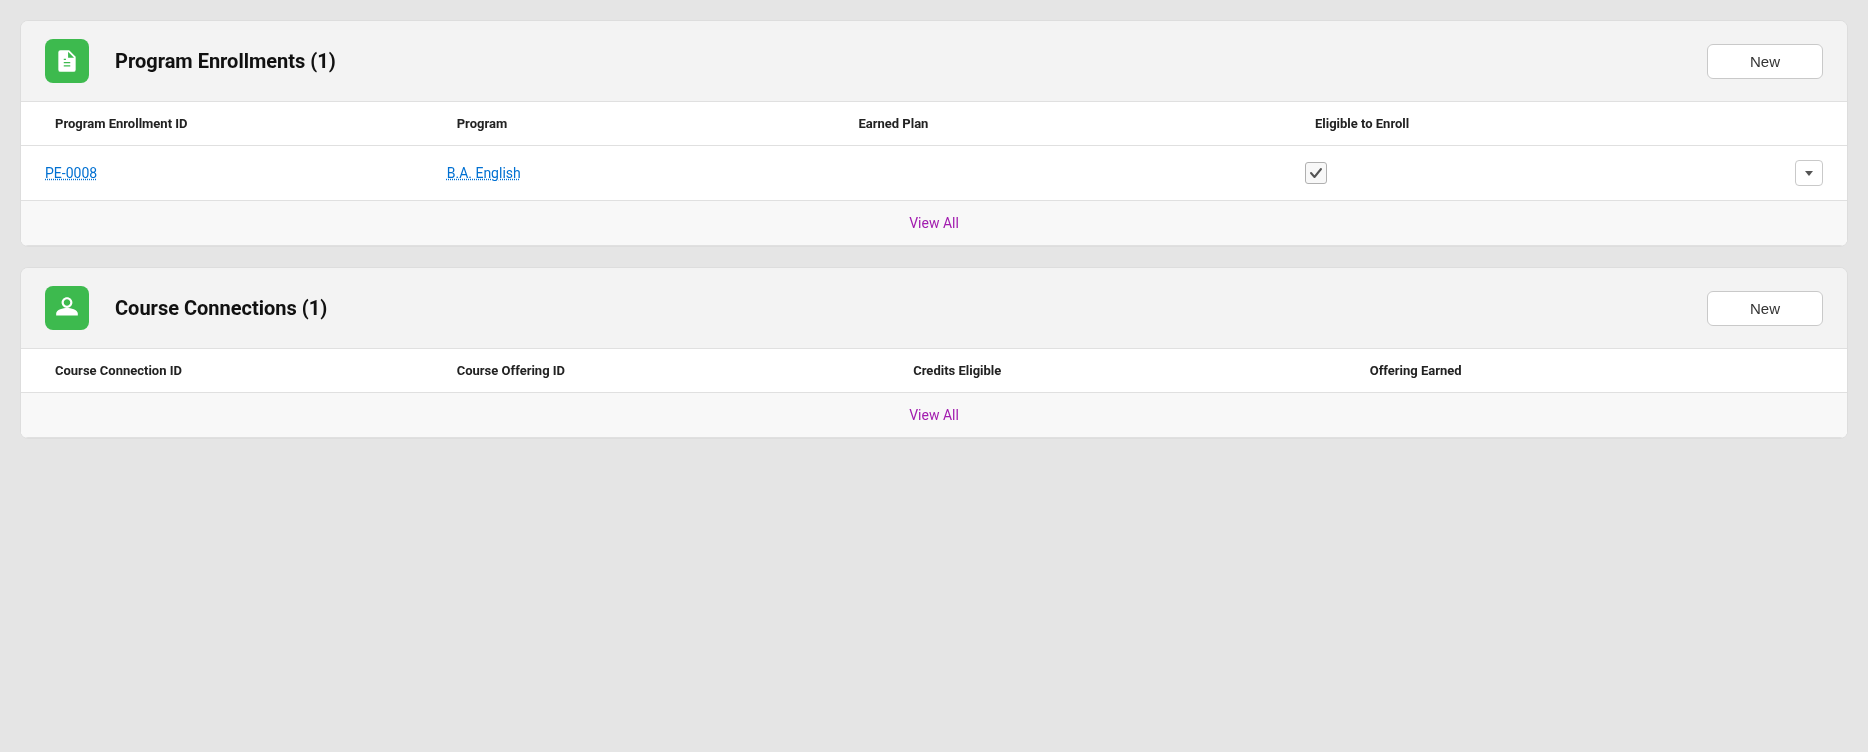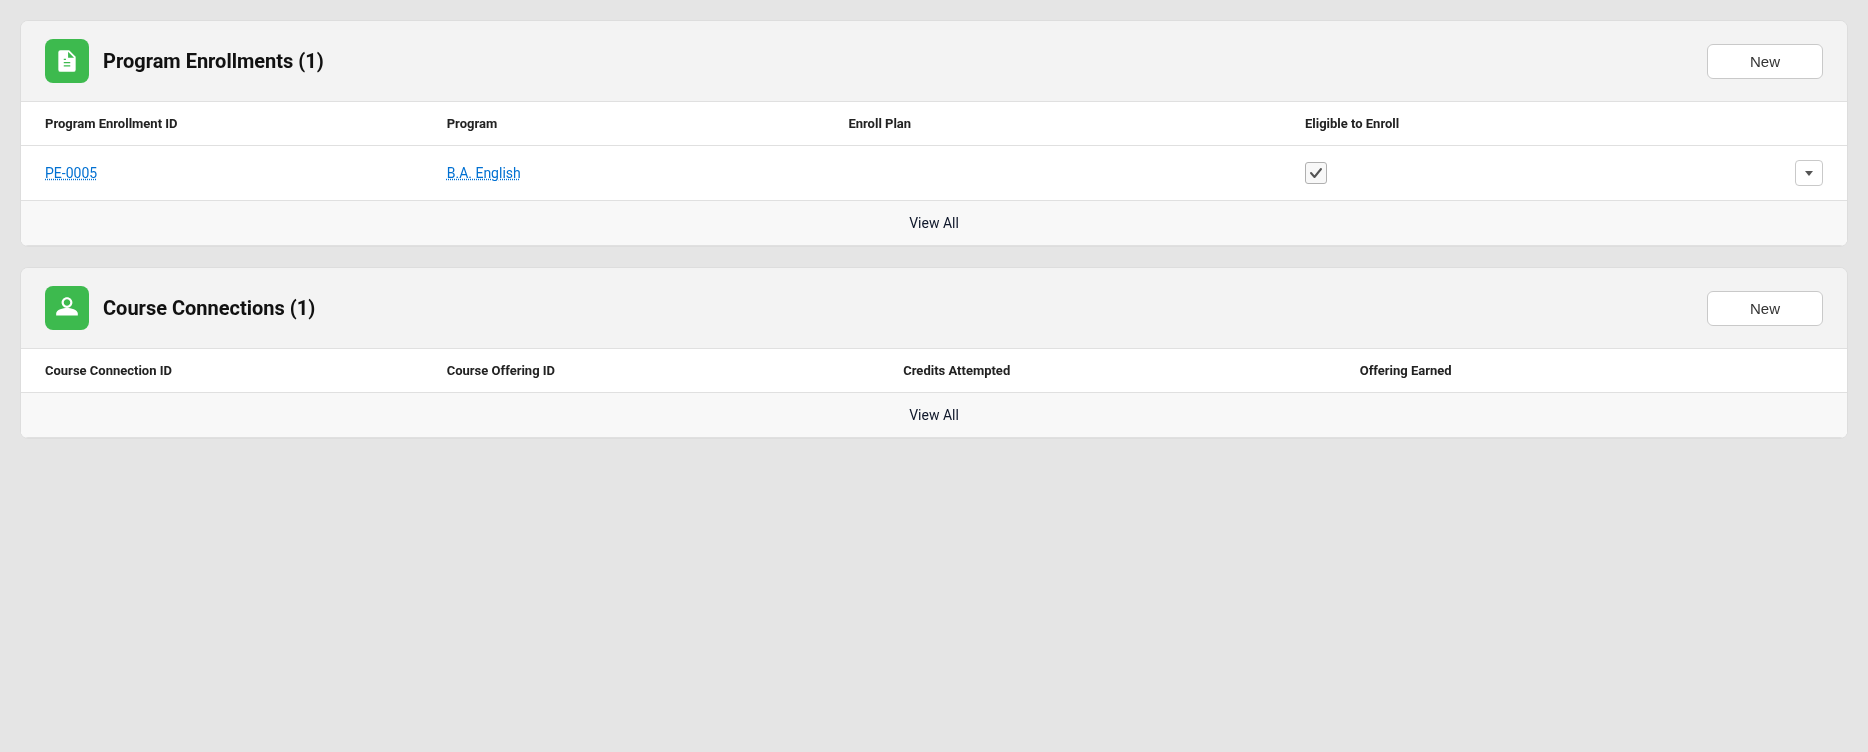--- a/index.html
+++ b/index.html
@@ -54,20 +54,21 @@
     .panel-icon svg {
       width: 26px;
       height: 26px;
       fill: white;
     }
 
     .panel-title {
       font-size: 20px;
       font-weight: 700;
       color: #111;
+      margin-left: 12px;
     }
 
     .btn-new {
       background: #ffffff;
       border: 1px solid #c9c9c9;
       border-radius: 6px;
       padding: 8px 42px;
       font-size: 15px;
       color: #333;
       cursor: pointer;
@@ -80,21 +81,21 @@
       border-top: 1px solid #e0e0e0;
       border-collapse: collapse;
     }
 
     .panel-table thead tr {
       border-bottom: 1px solid #e0e0e0;
     }
 
     .panel-table thead th {
       text-align: left;
-      padding: 14px 24px;
+      padding: 14px 34px;
       font-weight: 700;
       font-size: 13px;
       color: #222;
       background: #ffffff;
     }
 
     .panel-table tbody tr {
       border-bottom: 1px solid #e0e0e0;
     }
 
@@ -151,21 +152,21 @@
       fill: #555;
     }
 
     .view-all-row td {
       text-align: center;
       padding: 14px 24px;
       background: #f8f8f8 !important;
     }
 
     .view-all-link {
-      color: #0f172a;
+      color: #a21caf;
       cursor: pointer;
       font-size: 14px;
       text-decoration: none;
     }
 
     .col-id { width: 22%; }
     .col-program { width: 22%; }
     .col-plan { width: 25%; }
     .col-eligible { width: 31%; }
 
@@ -188,28 +189,28 @@
       <span class="panel-title">Program Enrollments (1)</span>
     </div>
     <button class="btn-new">New</button>
   </div>
 
   <table class="panel-table">
     <thead>
       <tr>
         <th class="col-id">Program Enrollment ID</th>
         <th class="col-program">Program</th>
-        <th class="col-plan">Enroll Plan</th>
+        <th class="col-plan">Earned Plan</th>
         <th class="col-eligible">Eligible to Enroll</th>
       </tr>
     </thead>
     <tbody>
       <tr>
         <td class="col-id">
-          <a class="link">PE-0005</a>
+          <a class="link">PE-0008</a>
         </td>
         <td class="col-program">
           <a class="link">B.A. English</a>
         </td>
         <td class="col-plan"></td>
         <td class="col-eligible">
           <div style="display:flex; align-items:center; justify-content:space-between;">
             <div class="checkbox-cell">
               <div class="checkbox-display">
                 <svg viewBox="0 0 14 14" xmlns="http://www.w3.org/2000/svg">
@@ -245,21 +246,21 @@
       <span class="panel-title">Course Connections (1)</span>
     </div>
     <button class="btn-new">New</button>
   </div>
 
   <table class="panel-table">
     <thead>
       <tr>
         <th class="col-cc-id">Course Connection ID</th>
         <th class="col-offering">Course Offering ID</th>
-        <th class="col-attempted">Credits Attempted</th>
+        <th class="col-attempted">Credits Eligible</th>
         <th class="col-earned">Offering Earned</th>
       </tr>
     </thead>
     <tbody>
       <tr class="view-all-row">
         <td colspan="4">
           <a class="view-all-link">View All</a>
         </td>
       </tr>
     </tbody>

